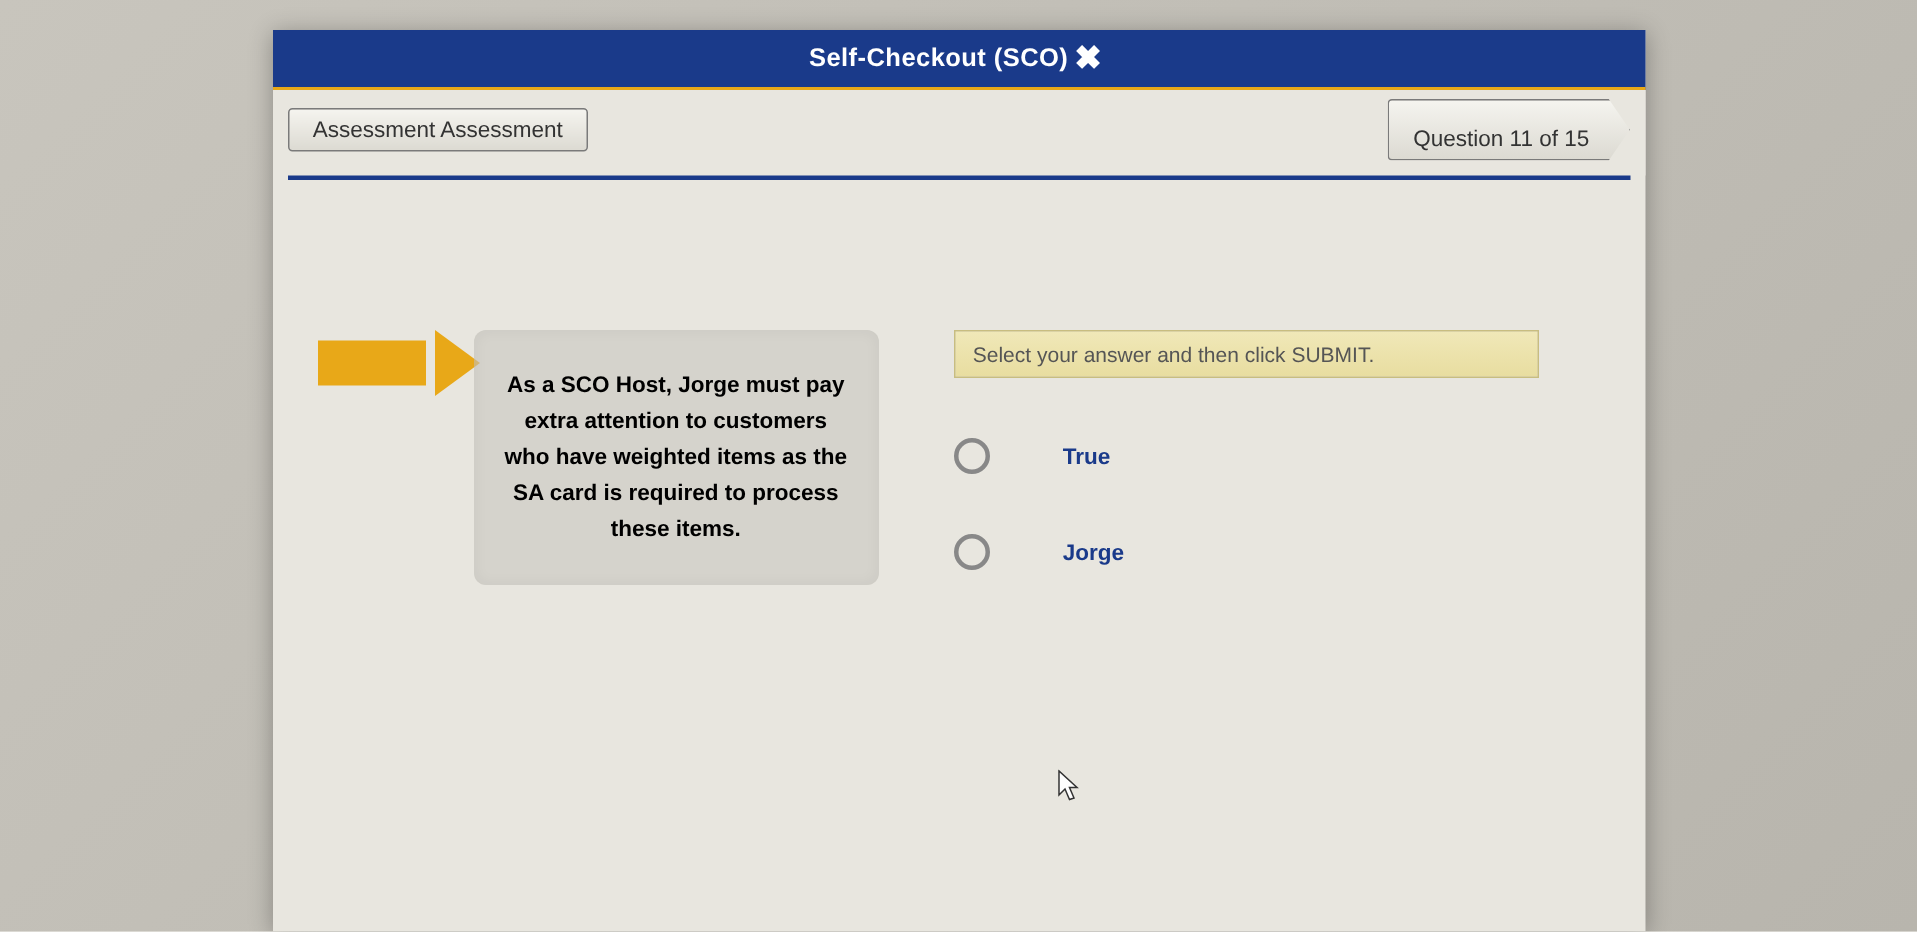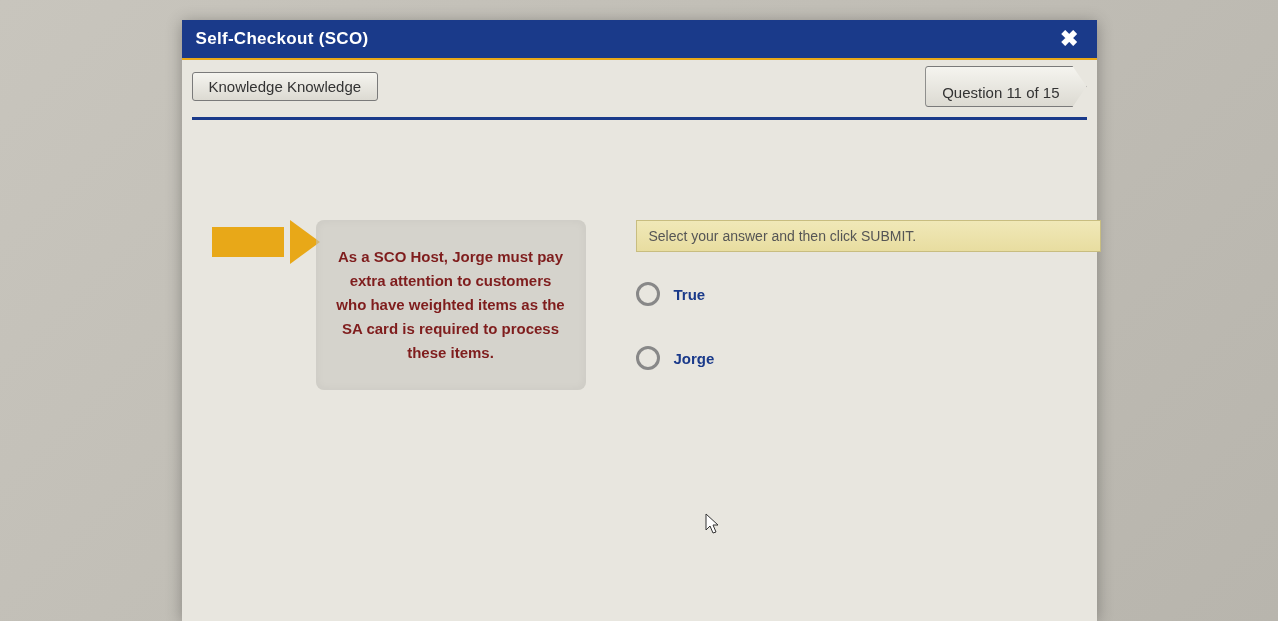--- a/index.html
+++ b/index.html
@@ -23,21 +23,21 @@
       box-shadow: 0 2px 15px rgba(0,0,0,0.3);
       position: relative;
     }
     .title-bar {
       background: #1a3a8a;
       color: #fff;
       padding: 8px 14px;
       font-weight: bold;
       font-size: 17px;
       display: flex;
-      justify-content: space-between;
+      justify-content: center;
       align-items: center;
       border-bottom: 2px solid #e8a818;
     }
     .title-text {
       letter-spacing: 0.3px;
     }
     .close-btn {
       color: #fff;
       font-size: 22px;
       font-weight: bold;
@@ -86,38 +86,38 @@
     .arrow-shape {
       flex-shrink: 0;
       margin-top: 0;
     }
     .question-card {
       background: rgba(200,198,192,0.6);
       border-radius: 8px;
       padding: 25px 20px;
       width: 270px;
       text-align: center;
-      color: #7f1d1d;
+      color: #000000;
       font-size: 15px;
       font-weight: bold;
       line-height: 1.6;
       box-shadow: inset 0 0 10px rgba(0,0,0,0.05);
       margin-left: -6px;
     }
     .answer-block {
       flex: 1;
     }
     .instruction-bar {
       background: linear-gradient(180deg, #f0e8b8 0%, #e8dda0 100%);
       border: 1px solid #c8bd80;
       padding: 7px 12px;
       color: #555;
       font-size: 14px;
-      margin-bottom: 30px;
-      width: 465px;
+      margin-bottom: 40px;
+      width: 390px;
     }
     .options {
       display: flex;
       flex-direction: column;
       gap: 40px;
       padding-left: 0;
     }
     .option-row {
       display: flex;
       align-items: center;
@@ -129,41 +129,42 @@
       height: 24px;
       border: 3px solid #888;
       border-radius: 50%;
       background: #e8e6df;
       flex-shrink: 0;
     }
     .option-label {
       color: #1a3a8a;
       font-weight: bold;
       font-size: 15px;
+      margin-left: 35px;
     }
     .cursor-arrow {
       position: absolute;
       left: 705px;
       top: 513px;
       pointer-events: none;
     }
   </style>
 </head>
 <body>
 
 <div class="module-window">
 
   <div class="title-bar">
     <span class="title-text">Self-Checkout (SCO)</span>
     <span class="close-btn">✖</span>
   </div>
 
   <div class="sub-header">
     <div class="tag-pill">
-      <span>Knowledge Knowledge</span>
+      <span>Assessment Assessment</span>
     </div>
     <div class="tag-pill right">
       <span>Question 11 of 15</span>
     </div>
   </div>
 
   <div class="divider"></div>
 
   <div class="content-area">
 

